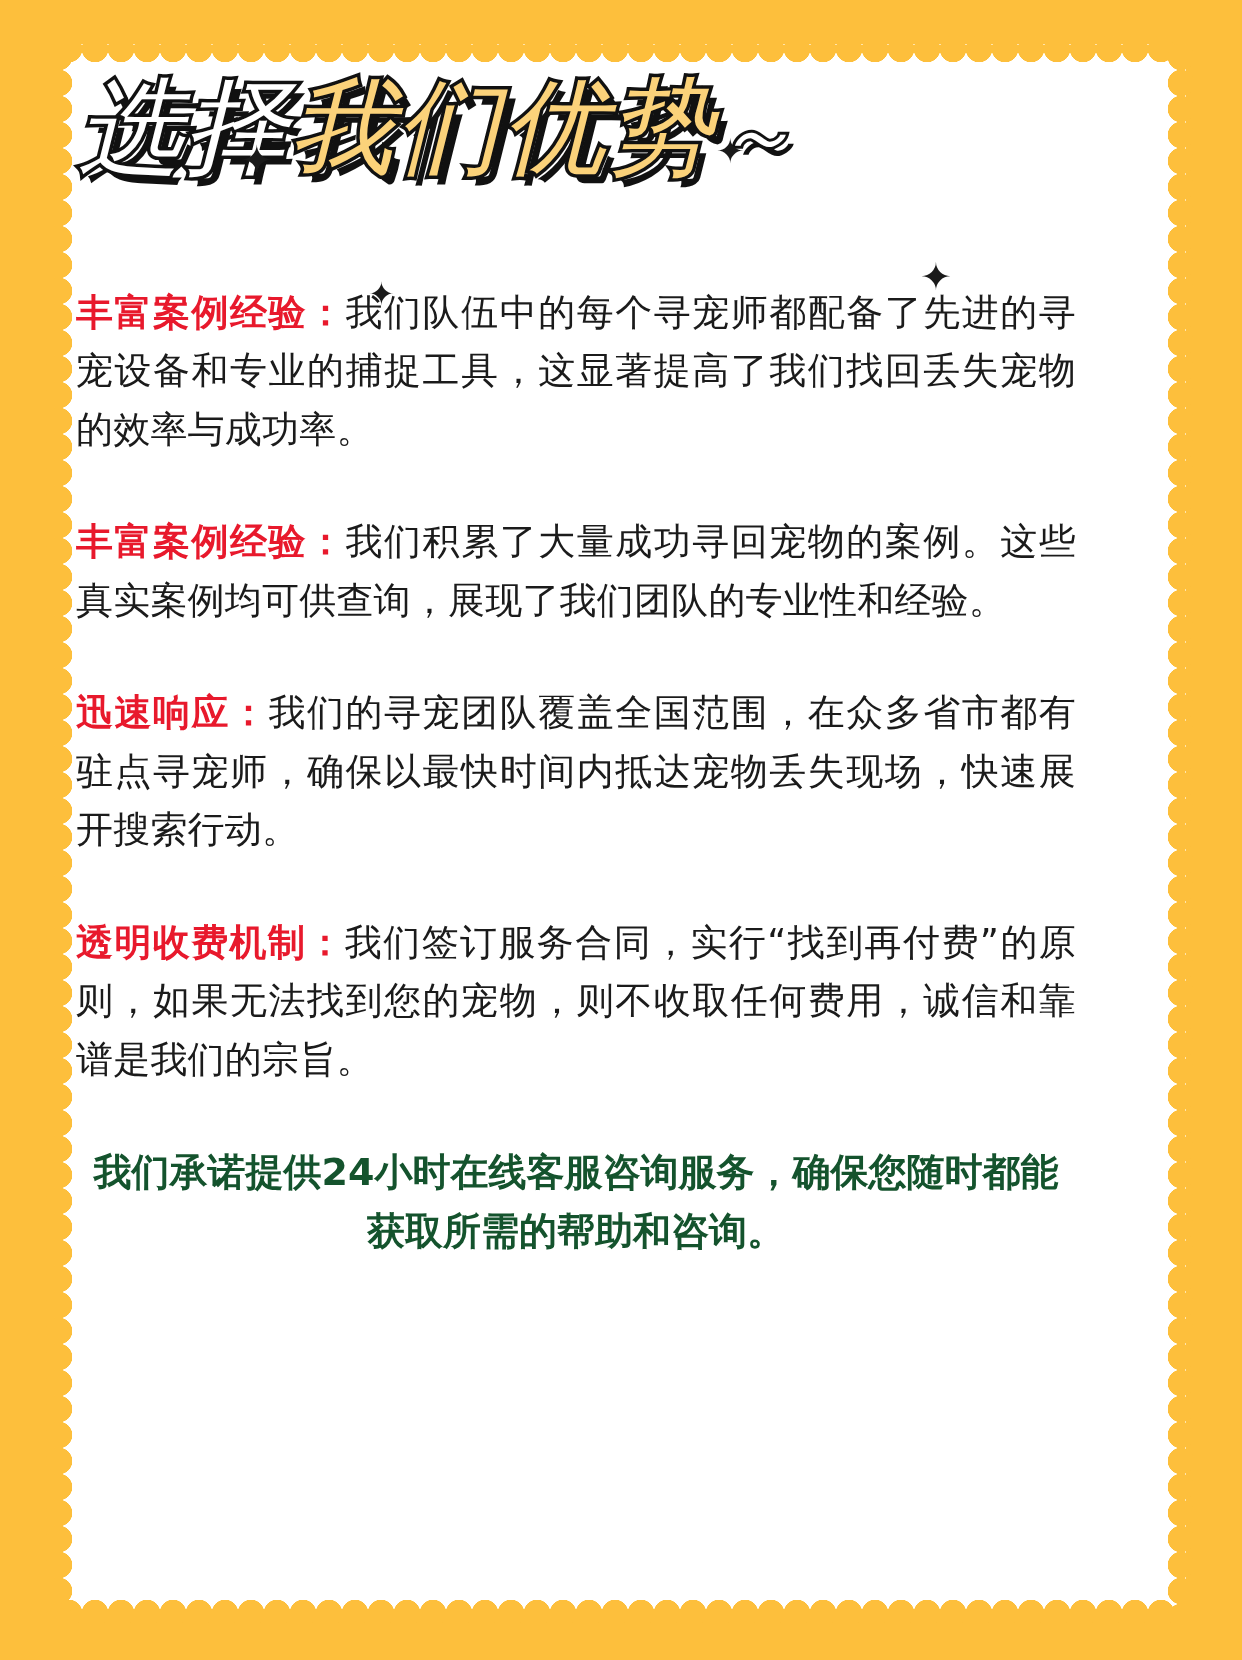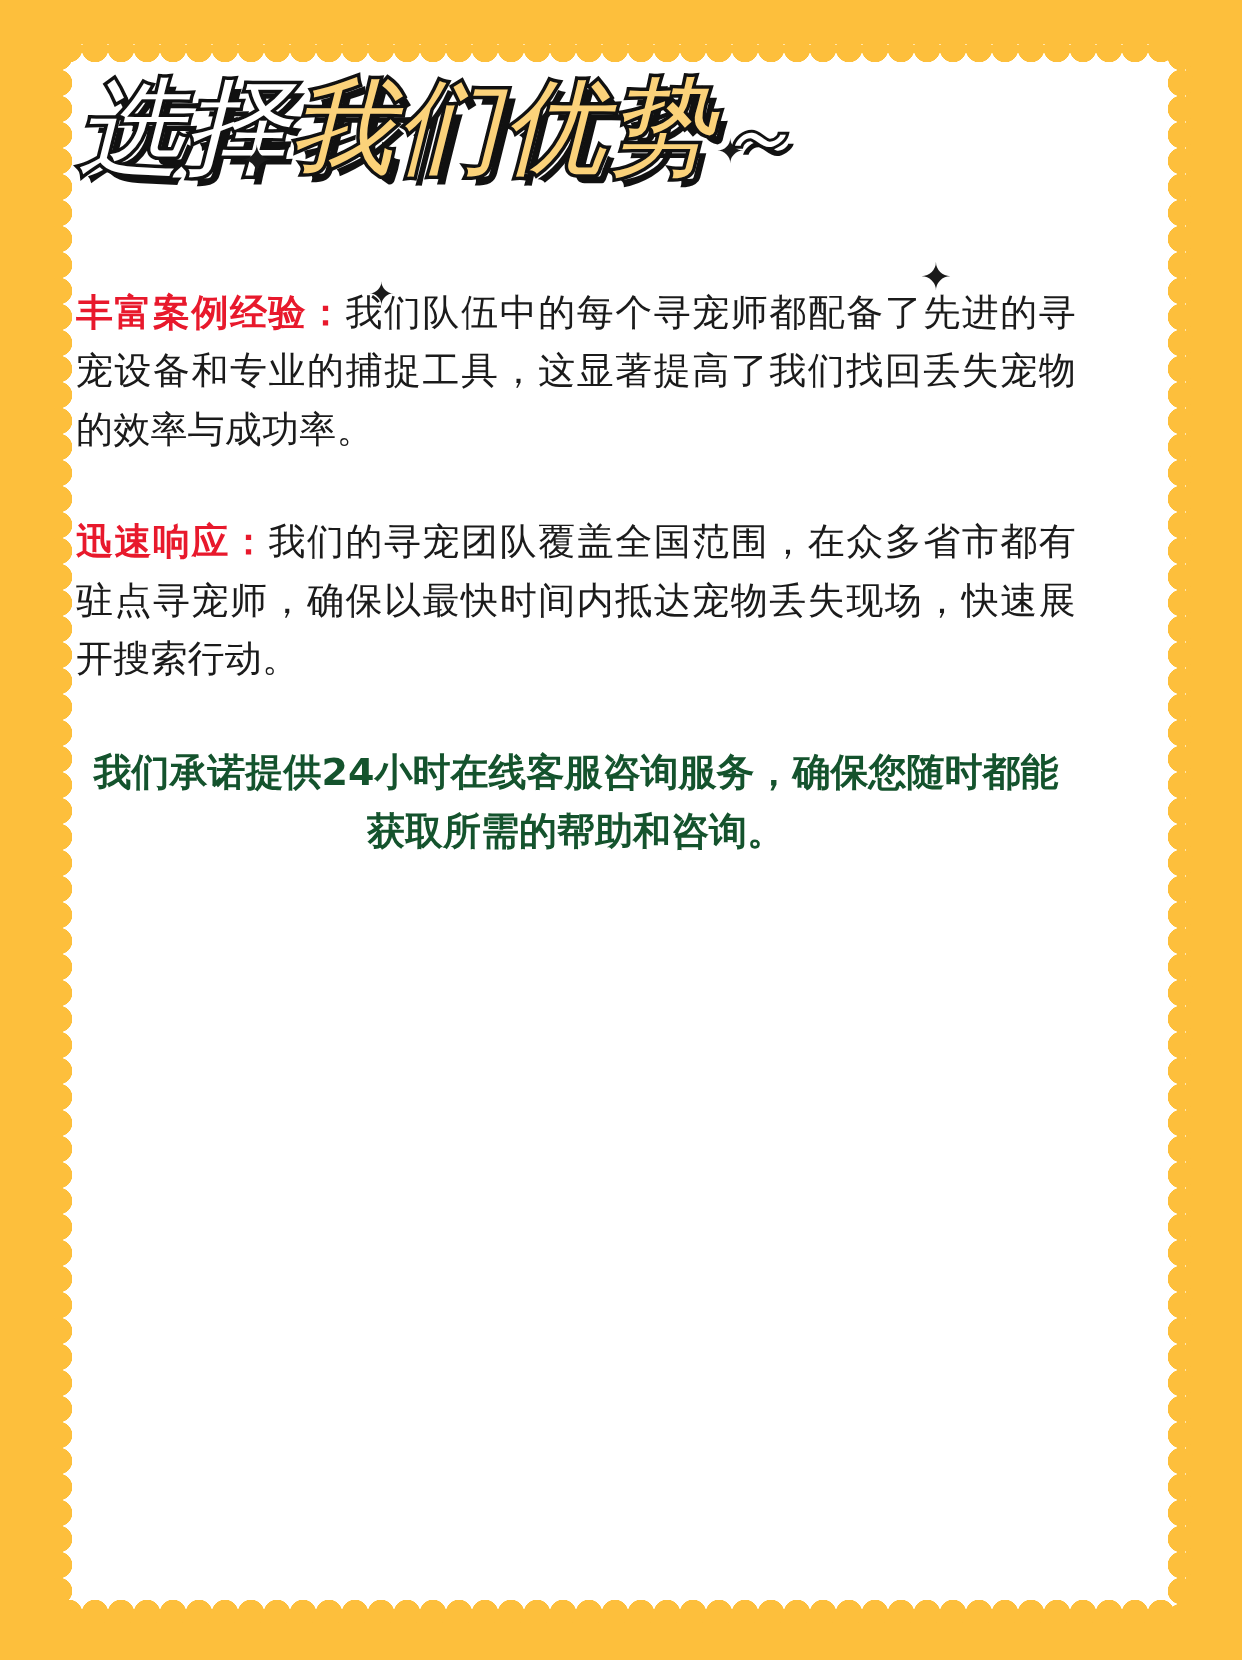--- a/index.html
+++ b/index.html
@@ -154,20 +154,22 @@
     <span class="spark s2">✦</span>
     <span class="spark s3">✦</span>
     <span class="spark s4">✦</span>
   </div>
 
   <div class="content">
 
 
     <p class="para"><span class="lead">丰富案例经验：</span><span class="lead-text">我们队伍中的每个寻宠师都配备了先进的寻宠设备和专业的捕捉工具，这显著提高了我们找回丢失宠物的效率与成功率。</span></p>
 
+    <p class="para"><span class="lead">丰富案例经验：</span><span class="lead-text">我们积累了大量成功寻回宠物的案例。这些真实案例均可供查询，展现了我们团队的专业性和经验。</span></p>
 
     <p class="para"><span class="lead">迅速响应：</span><span class="lead-text">我们的寻宠团队覆盖全国范围，在众多省市都有驻点寻宠师，确保以最快时间内抵达宠物丢失现场，快速展开搜索行动。</span></p>
 
+    <p class="para"><span class="lead">透明收费机制：</span><span class="lead-text">我们签订服务合同，实行“找到再付费”的原则，如果无法找到您的宠物，则不收取任何费用，诚信和靠谱是我们的宗旨。</span></p>
 
     <p class="promise">我们承诺提供24小时在线客服咨询服务，确保您随时都能获取所需的帮助和咨询。</p>
 
   </div>
 </div>
 
 </body></html>

